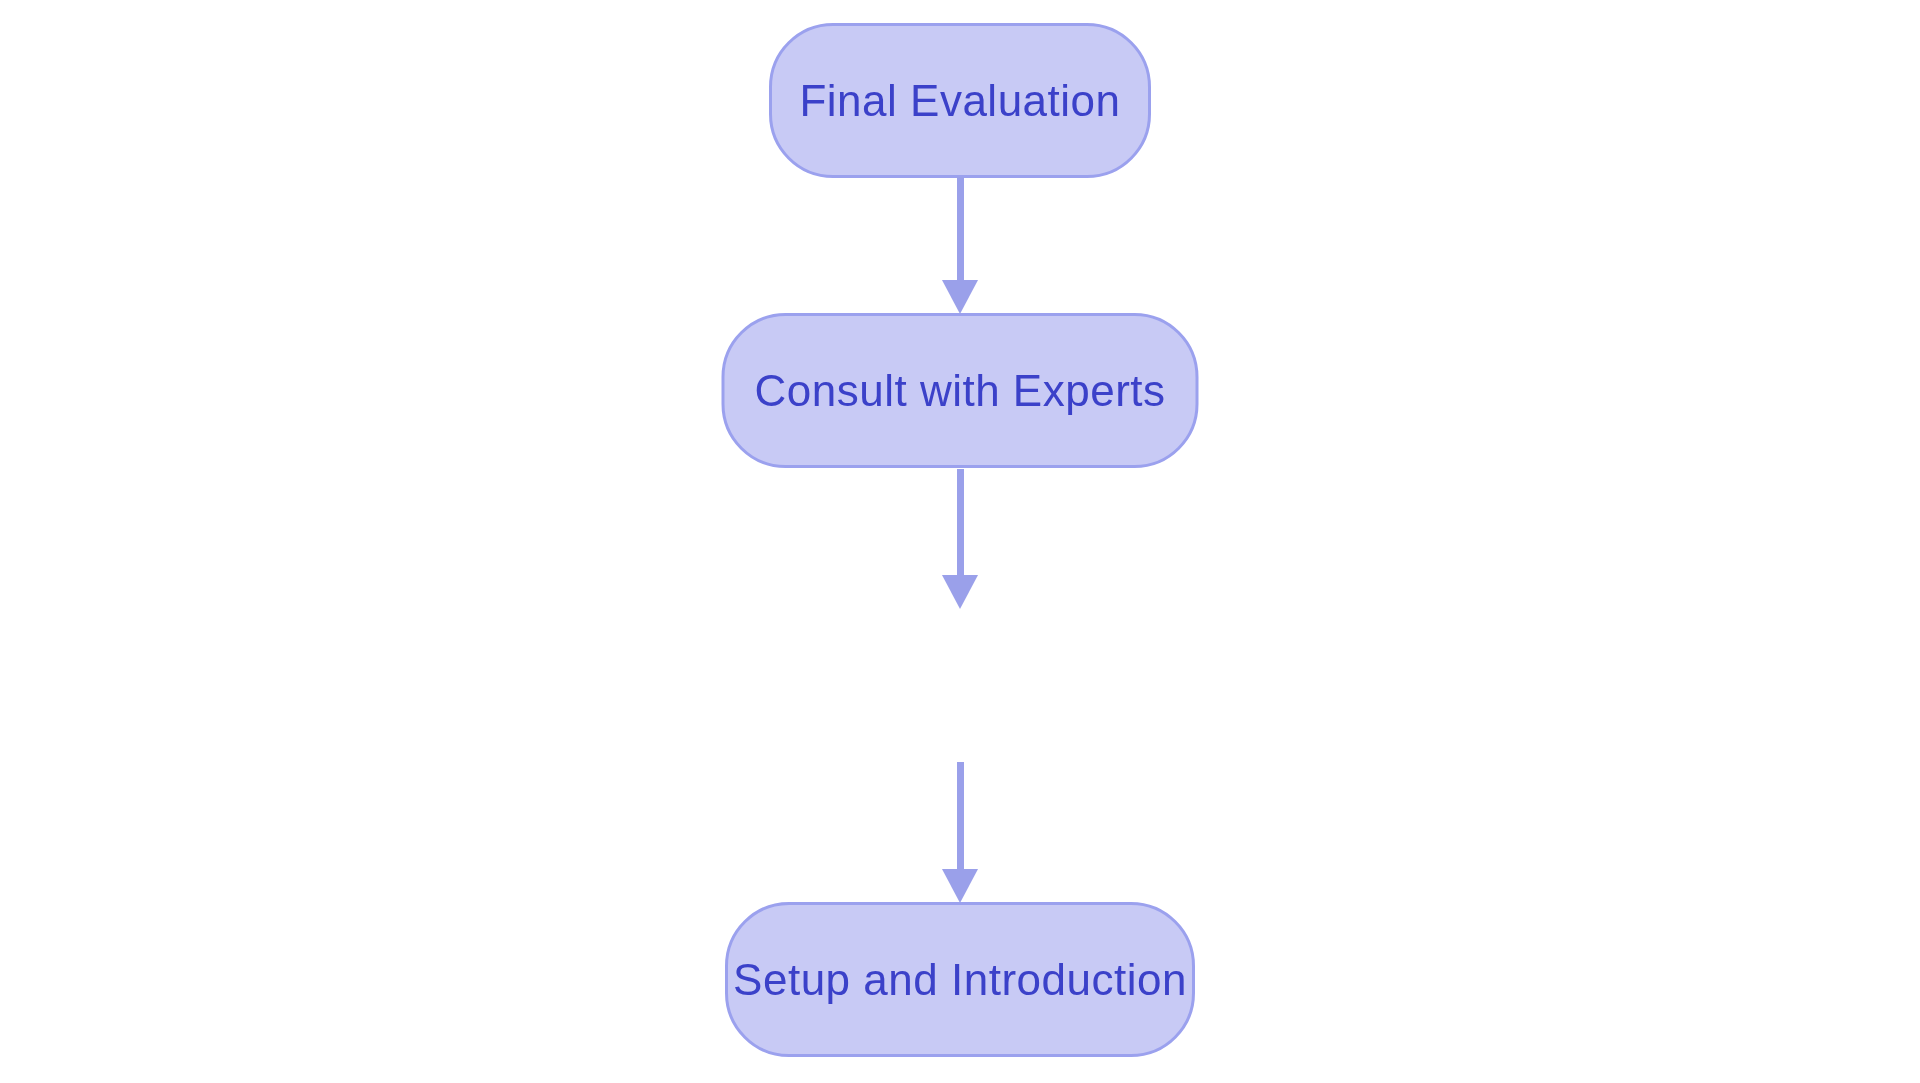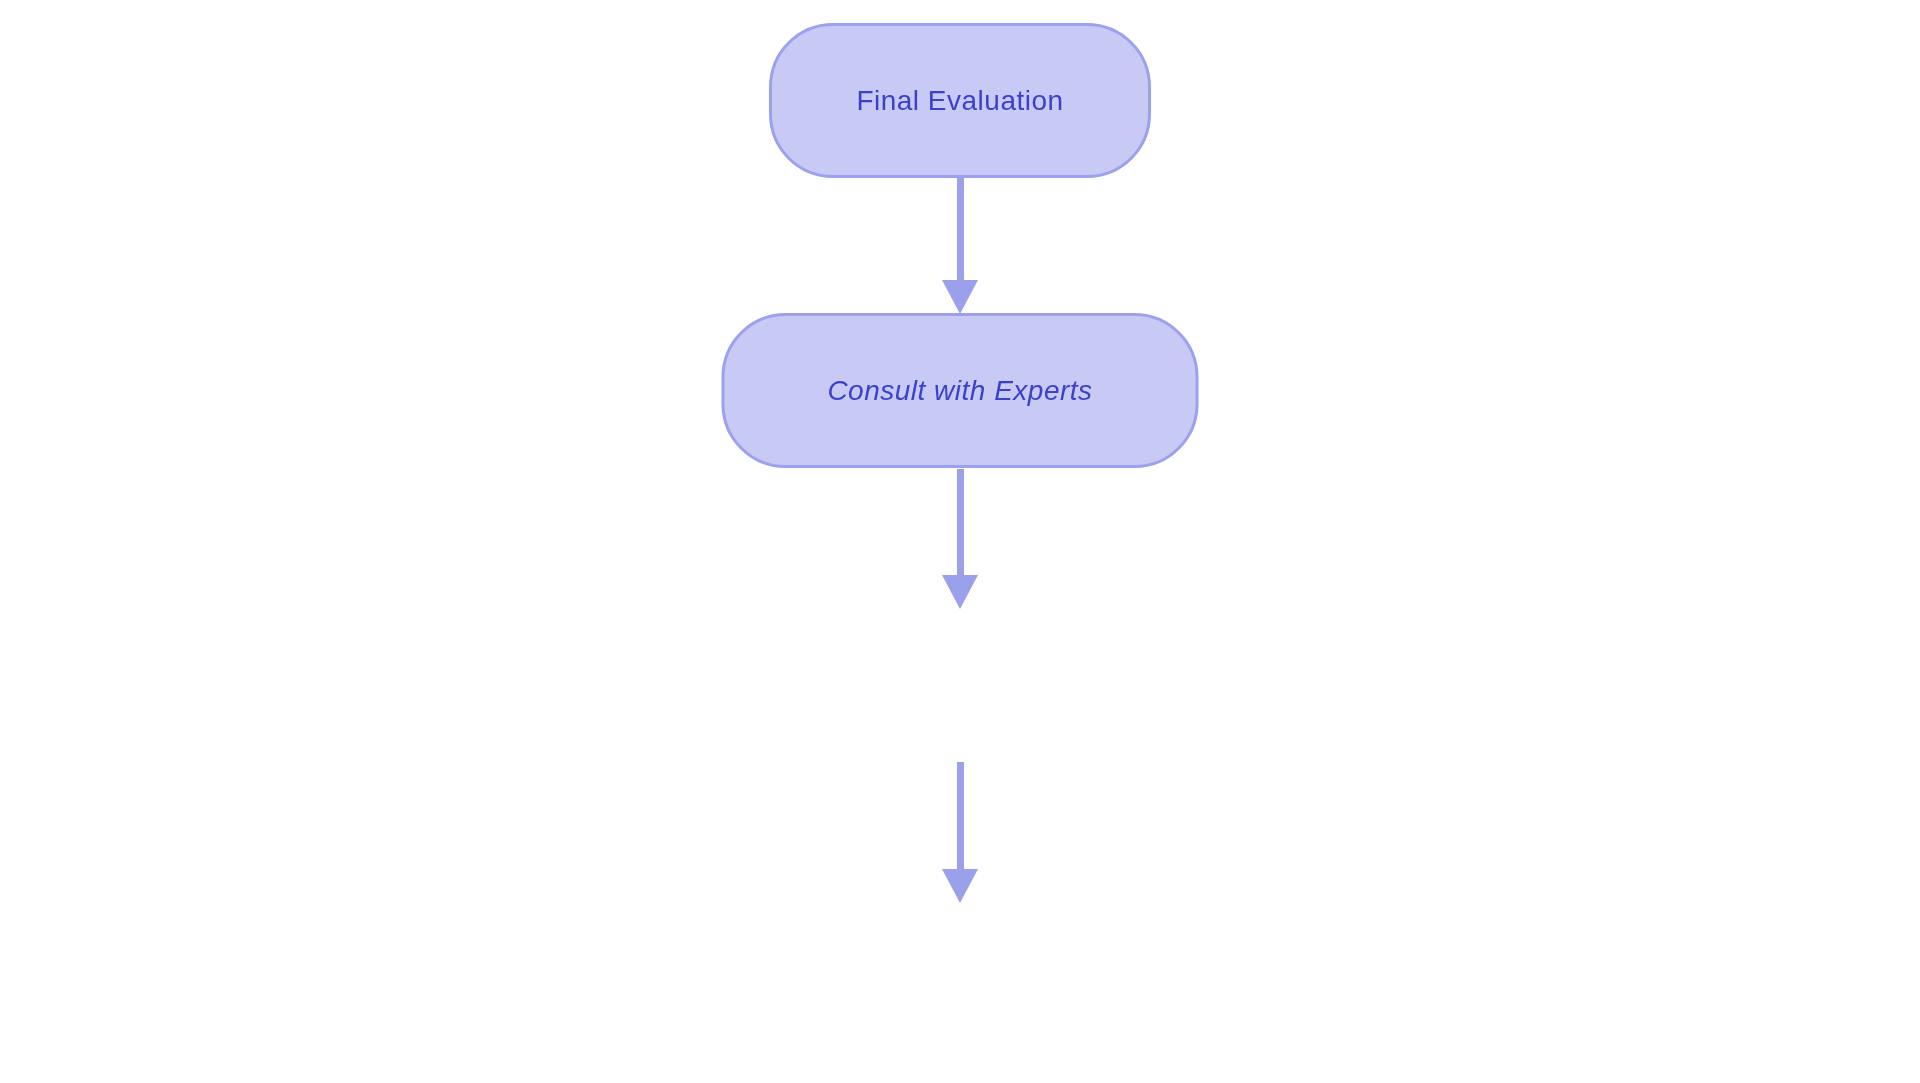--- a/index.html
+++ b/index.html
@@ -28,27 +28,27 @@
     height: 155px;
     background: var(--node-fill);
     border: 3px solid var(--node-border);
     border-radius: 64px;
     display: flex;
     align-items: center;
     justify-content: center;
   }
   .node-label {
     color: var(--text);
-    font-size: 28px;
+    font-size: 44px;
     font-weight: 400;
     letter-spacing: 0.5px;
     white-space: nowrap;
   }
   .node-0 { top: 23px;  width: 382px; }
-  .node-1 { top: 313px; width: 477px; font-style: italic; }
+  .node-1 { top: 313px; width: 477px; }
   .node-2 { top: 608px; width: 245px; }
   .node-3 { top: 902px; width: 470px; }
 
   .arrow {
     position: absolute;
     left: 50%;
     transform: translateX(-50%);
     display: flex;
     flex-direction: column;
     align-items: center;
@@ -92,14 +92,17 @@
     <div class="arrow-stem"></div>
     <div class="arrow-head"></div>
   </div>
 
 
   <div class="arrow arrow-2">
     <div class="arrow-stem"></div>
     <div class="arrow-head"></div>
   </div>
 
+  <div class="node node-3">
+    <span class="node-label">Setup and Introduction</span>
+  </div>
 
 </div>
 
 </body></html>

